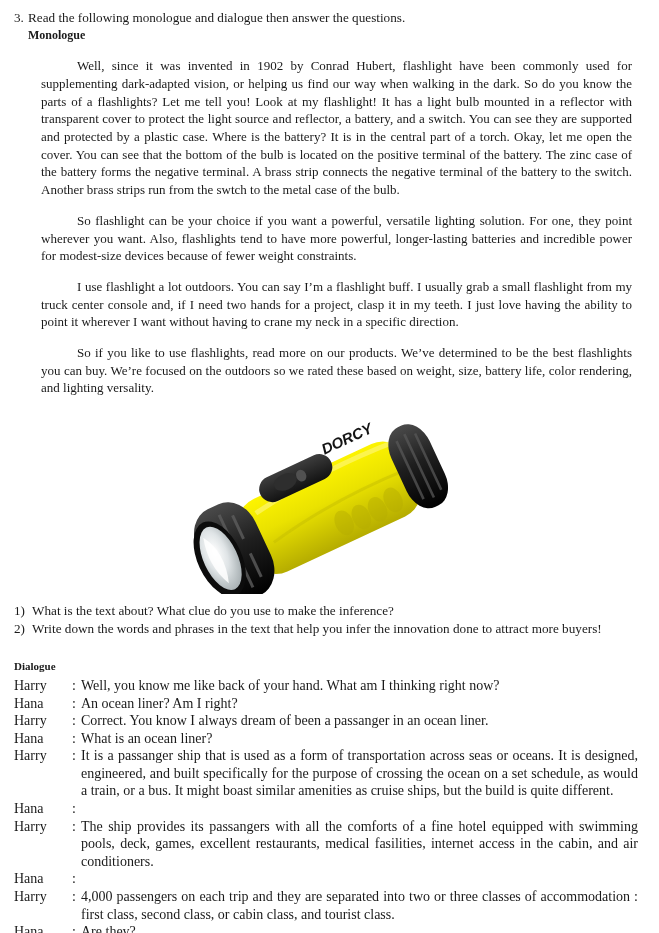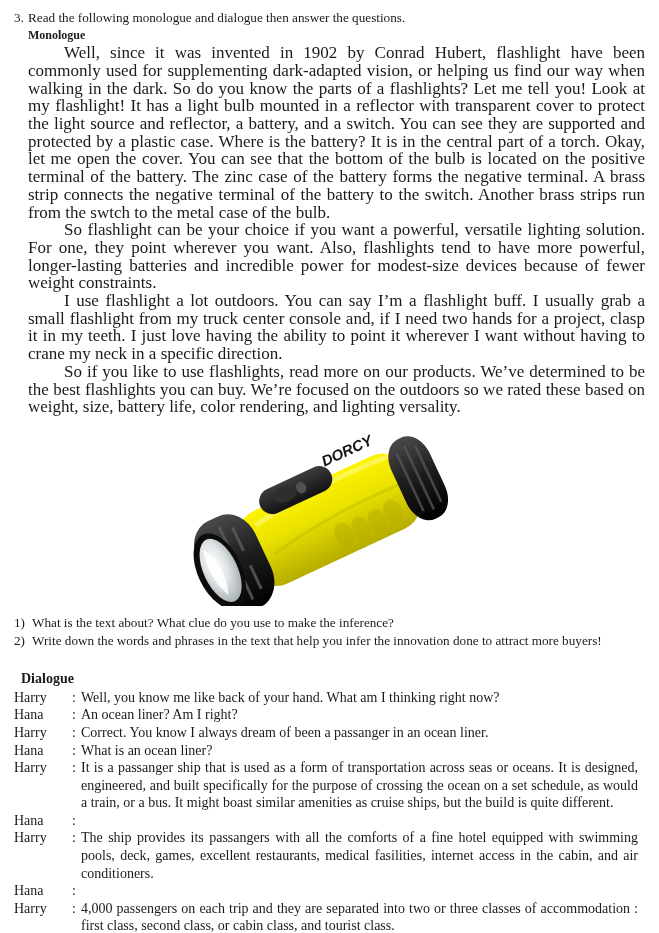--- a/index.html
+++ b/index.html
@@ -44,22 +44,22 @@
   .body-col {
     margin-left: 14px;
   }
   .sec-head {
     font-weight: bold;
     font-size: 12px;
     line-height: 17.6px;
     margin: 0;
   }
   p.para {
-    margin: 0;
-    font-size: 17px;
+    margin: 13px;
+    font-size: 13px;
     line-height: 17.7px;
     text-align: justify;
     text-indent: 36px;
     hyphens: none;
   }
 
   
   .figure {
     position: relative;
     height: 184px;
@@ -90,23 +90,23 @@
   }
   .q-text {
     flex: 1 1 auto;
     text-align: justify;
     padding-right: 12px;
   }
 
   
   .dialogue-head {
     margin-top: 21px;
-    margin-left: 21px;
+    margin-left: 14px;
     font-weight: bold;
-    font-size: 14px;
+    font-size: 11px;
     line-height: 17.6px;
   }
   .dialogue {
     margin-left: 14px;
     margin-top: 1px;
     font-size: 14px;
     line-height: 17.6px;
   }
   .d-row {
     display: flex;

